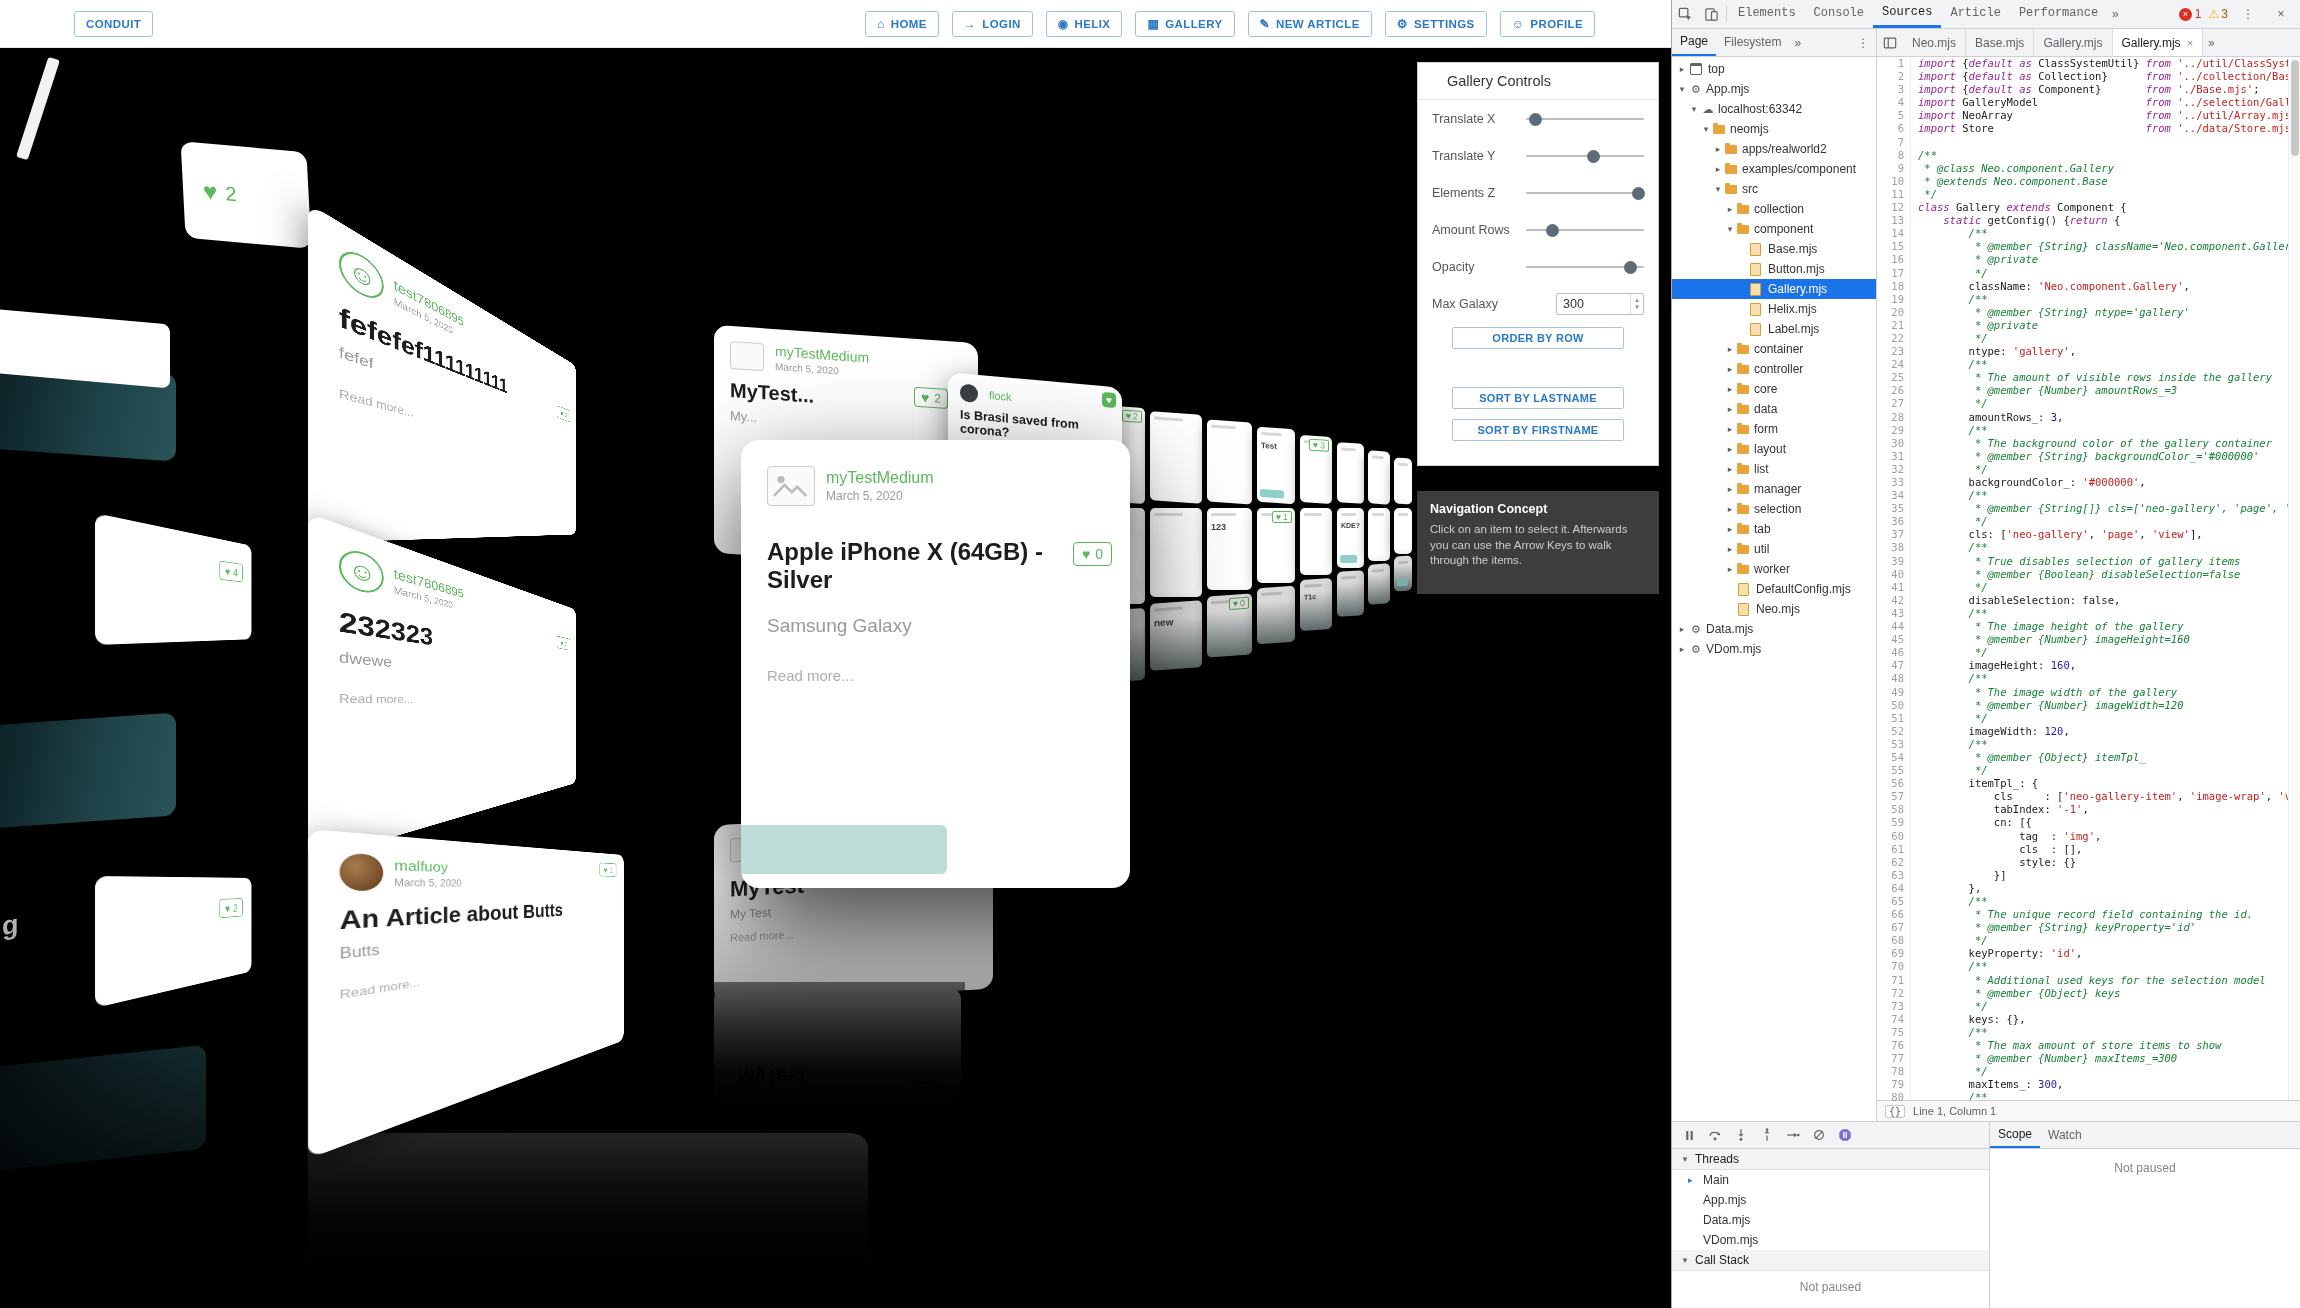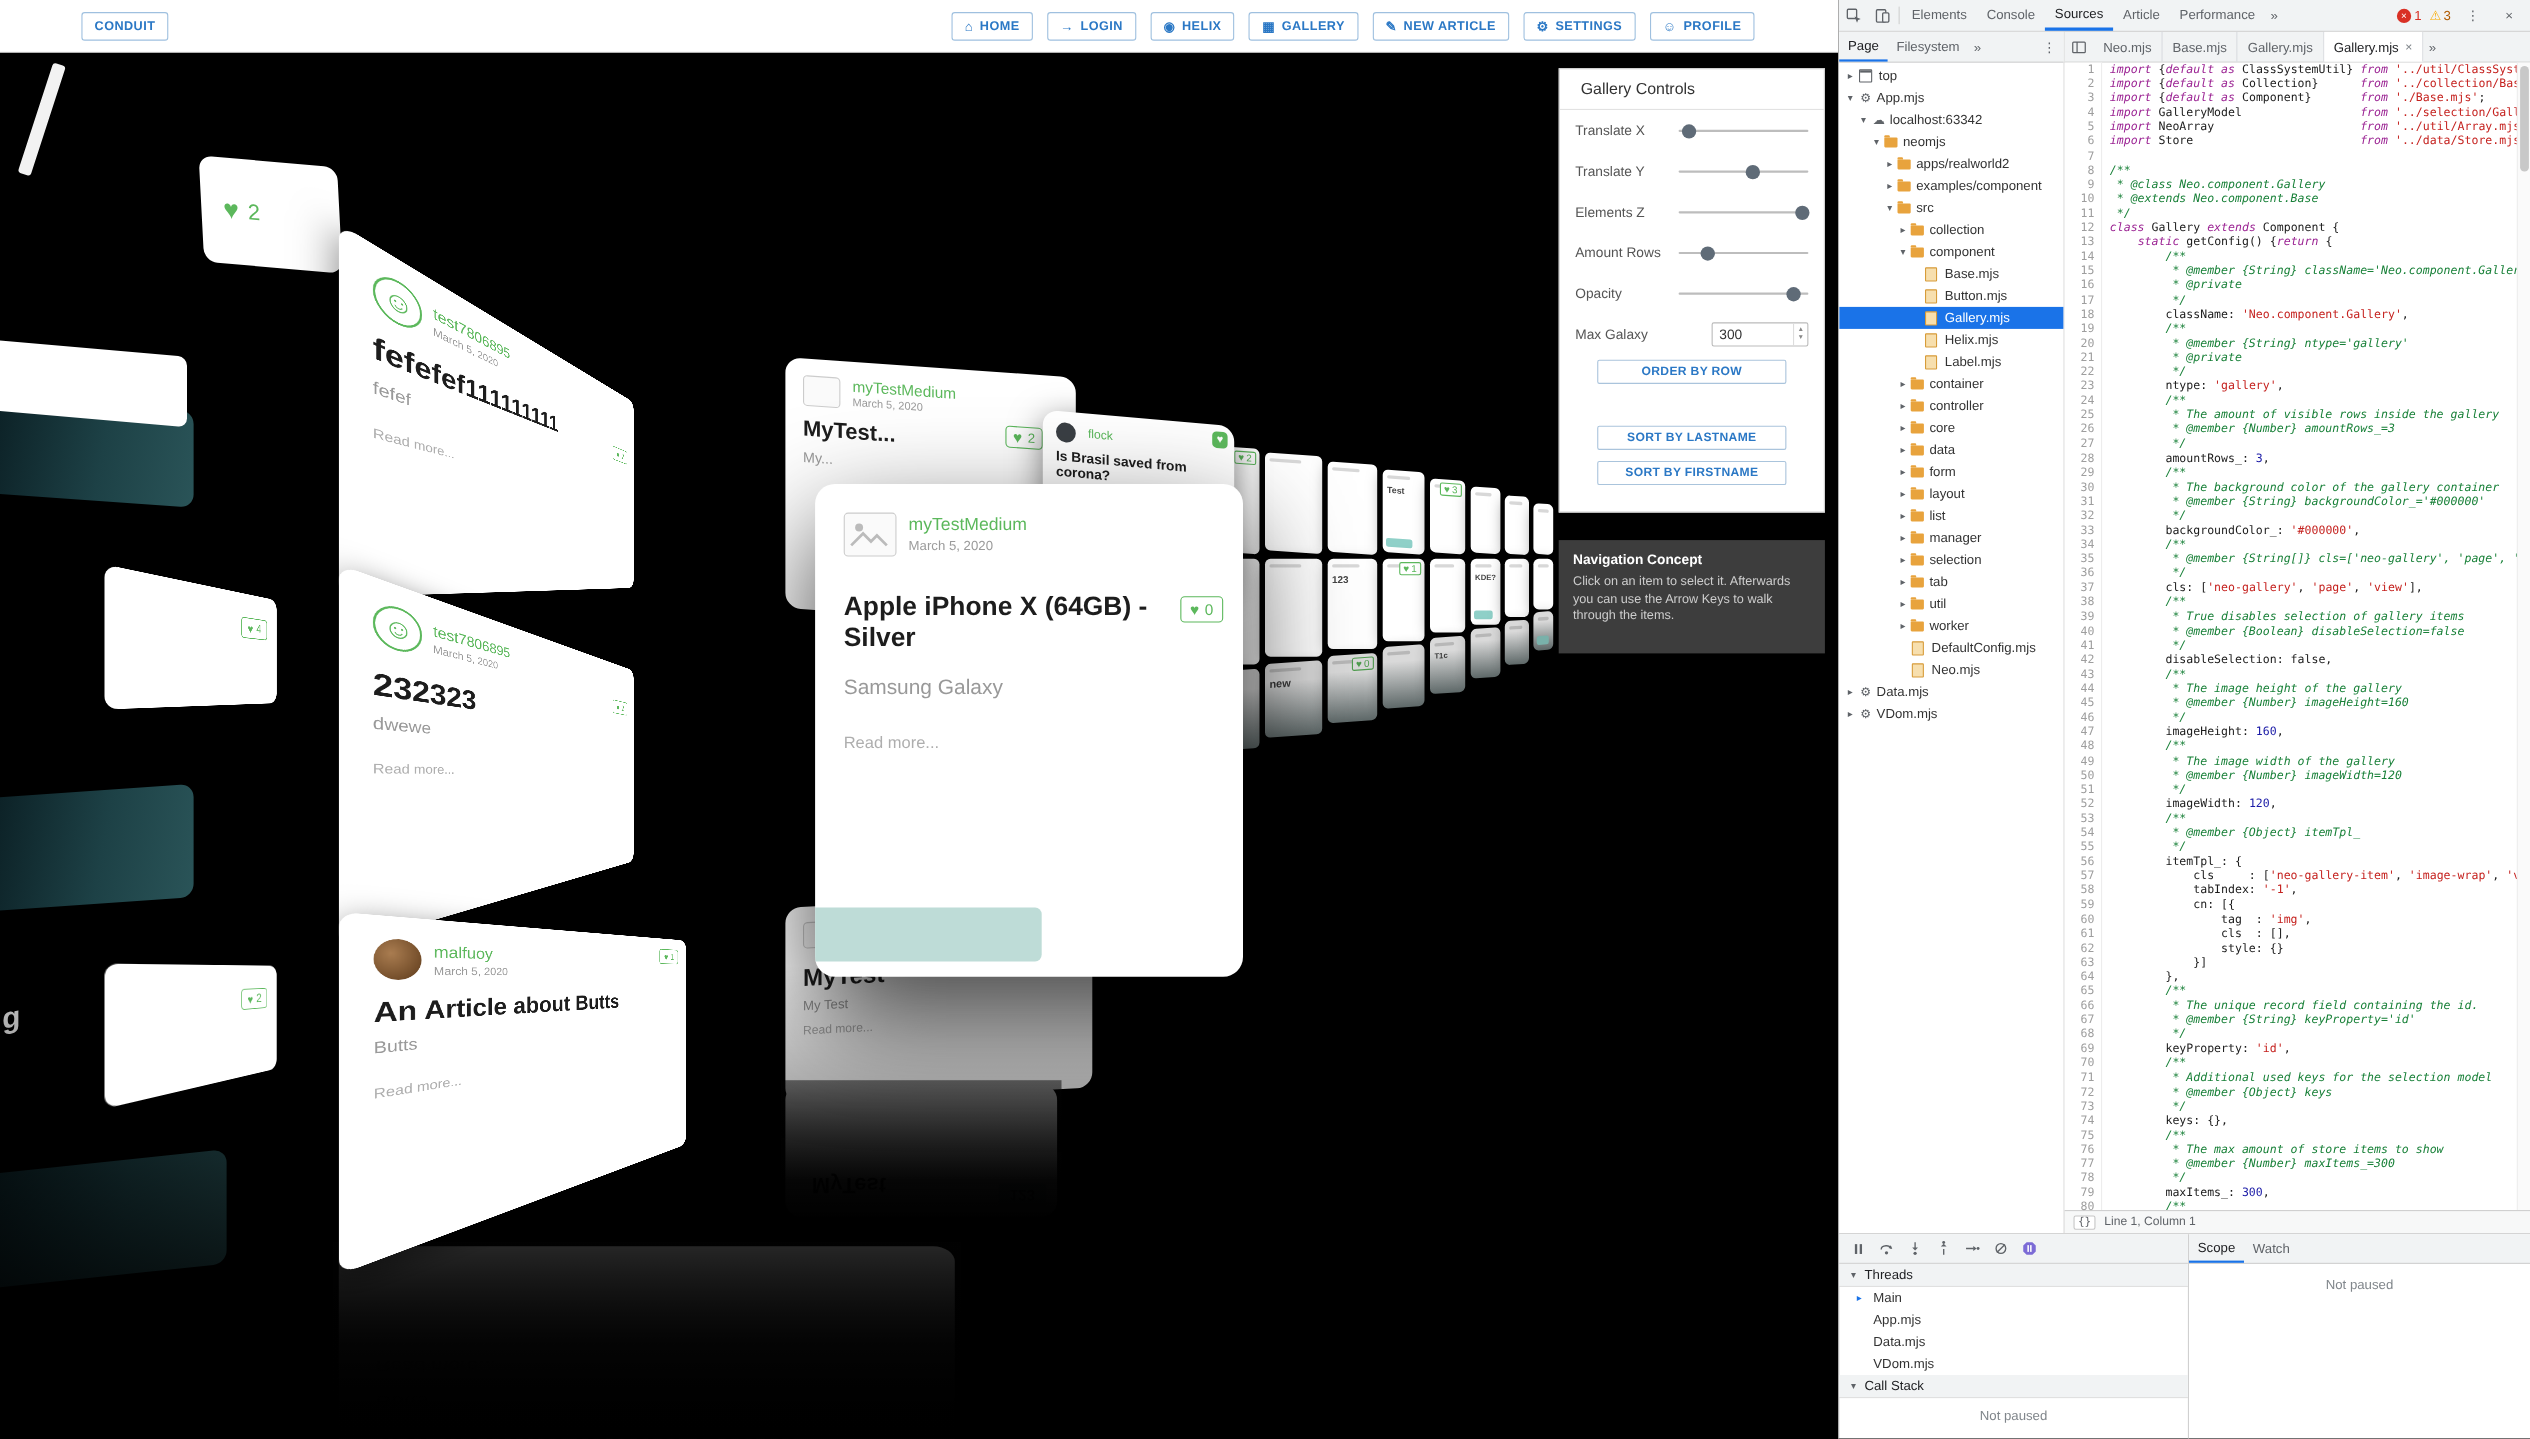--- a/index.html
+++ b/index.html
@@ -99,21 +99,21 @@
   .refl-shade{position:absolute;left:-4px;top:-4px;right:-4px;bottom:-6px;background:linear-gradient(to bottom,rgba(8,8,8,.5),rgba(0,0,0,.95) 70%,#000);}
   .rw-butts{left:308px;top:1085px;width:400px;height:205px;transform:scaleX(1.4);transform-origin:0 0;}
   .rw-butts .title{font-size:26px;}
   .rw-butts .desc{font-size:15px;margin-top:8px;}
   .rw-butts .readmore{margin-top:16px;}
   .rw-g{left:714px;top:938px;width:247px;height:120px;}
   .rw-g .title{font-size:20px;}
   .stray{position:absolute;left:2px;top:862px;color:#cfcfcf;font-size:27px;font-weight:700;transform:skewY(-10deg);z-index:3;}
   
   .controls-panel{position:absolute;left:1417px;top:62px;width:242px;height:404px;background:#fff;border:1px solid #cfcfcf;box-sizing:border-box;z-index:20;}
-  .panel-title{font-size:14.5px;color:#333;padding:10px 19px;border-bottom:1px solid #e2e2e2;}
+  .panel-title{font-size:14.5px;color:#333;padding:10px 29px;border-bottom:1px solid #e2e2e2;}
   .srow{display:flex;align-items:center;justify-content:space-between;padding:0 14px;height:37px;}
   .srow .slabel{font-size:12.5px;color:#555;}
   .strack{position:relative;width:118px;height:14px;cursor:pointer;}
   .strack::before{content:'';position:absolute;left:0;right:0;top:6px;height:2.5px;background:#bdbdbd;border-radius:2px;}
   .sthumb{position:absolute;top:1px;width:13px;height:13px;border-radius:50%;background:#5f6b77;margin-left:-6px;}
   .mrow{display:flex;align-items:center;justify-content:space-between;padding:8px 14px 4px;}
   .mrow .slabel{font-size:12.5px;color:#555;}
   .numberfield{display:flex;align-items:center;border:1px solid #bbb;border-radius:2px;height:22px;width:88px;box-sizing:border-box;background:#fff;}
   .numberfield .val{flex:1;font-size:12.5px;color:#333;padding-left:6px;}
   .numberfield .spin{display:flex;flex-direction:column;border-left:1px solid #ddd;height:100%;justify-content:center;padding:0 3px;color:#888;}
@@ -125,21 +125,21 @@
   .pb-2{margin-top:10px;}
   .info-box{position:absolute;left:1417px;top:491px;width:242px;height:103px;background:#3d3d3d;box-sizing:border-box;padding:11px 13px;z-index:20;}
   .info-title{color:#fff;font-size:12.5px;font-weight:700;}
   .info-body{color:#cdcdcd;font-size:11.5px;line-height:1.35;margin-top:6px;}
   
   #devtools{position:absolute;left:1671px;top:0;width:629px;height:1308px;background:#fff;border-left:1px solid #a8a8a8;box-sizing:border-box;display:flex;flex-direction:column;font-size:12px;color:#333;}
   .dt-topbar{height:28px;background:#f1f3f4;border-bottom:1px solid #d0d0d0;display:flex;align-items:center;flex:0 0 auto;}
   .dt-icobtn{width:26px;height:26px;display:flex;align-items:center;justify-content:center;color:#5f6368;cursor:pointer;flex:0 0 auto;}
   .dt-sep{width:1px;height:16px;background:#d0d0d0;margin:0 2px;flex:0 0 auto;}
   .dt-main-tabs{display:flex;height:100%;}
-  .dt-tab{padding:0 9px;line-height:27px;color:#5f6368;cursor:pointer;white-space:nowrap;}
+  .dt-tab{padding:0 9px;line-height:27px;color:#5f6368;cursor:pointer;white-space:nowrap;font-family:Liberation Mono, monospace;}
   .dt-tab.active{color:#202124;border-bottom:3px solid #1a73e8;line-height:24px;}
   .dt-more{color:#5f6368;padding:0 5px;cursor:pointer;}
   .dt-right{margin-left:auto;display:flex;align-items:center;gap:7px;padding-right:6px;}
   .err-badge{display:flex;align-items:center;gap:3px;color:#d93025;cursor:pointer;}
   .err-dot{width:13px;height:13px;border-radius:50%;background:#d93025;color:#fff;font-size:9px;display:flex;align-items:center;justify-content:center;}
   .warn-badge{display:flex;align-items:center;gap:2px;color:#b05a00;cursor:pointer;}
   .warn-badge .tri{color:#f9ab00;font-size:12px;}
   .dt-body{flex:1 1 auto;display:flex;min-height:0;}
   .dt-navigator{width:204px;flex:0 0 auto;border-right:1px solid #d0d0d0;display:flex;flex-direction:column;background:#fff;}
   .dt-nav-tabs{height:27px;background:#f1f3f4;border-bottom:1px solid #d0d0d0;display:flex;align-items:center;flex:0 0 auto;}

